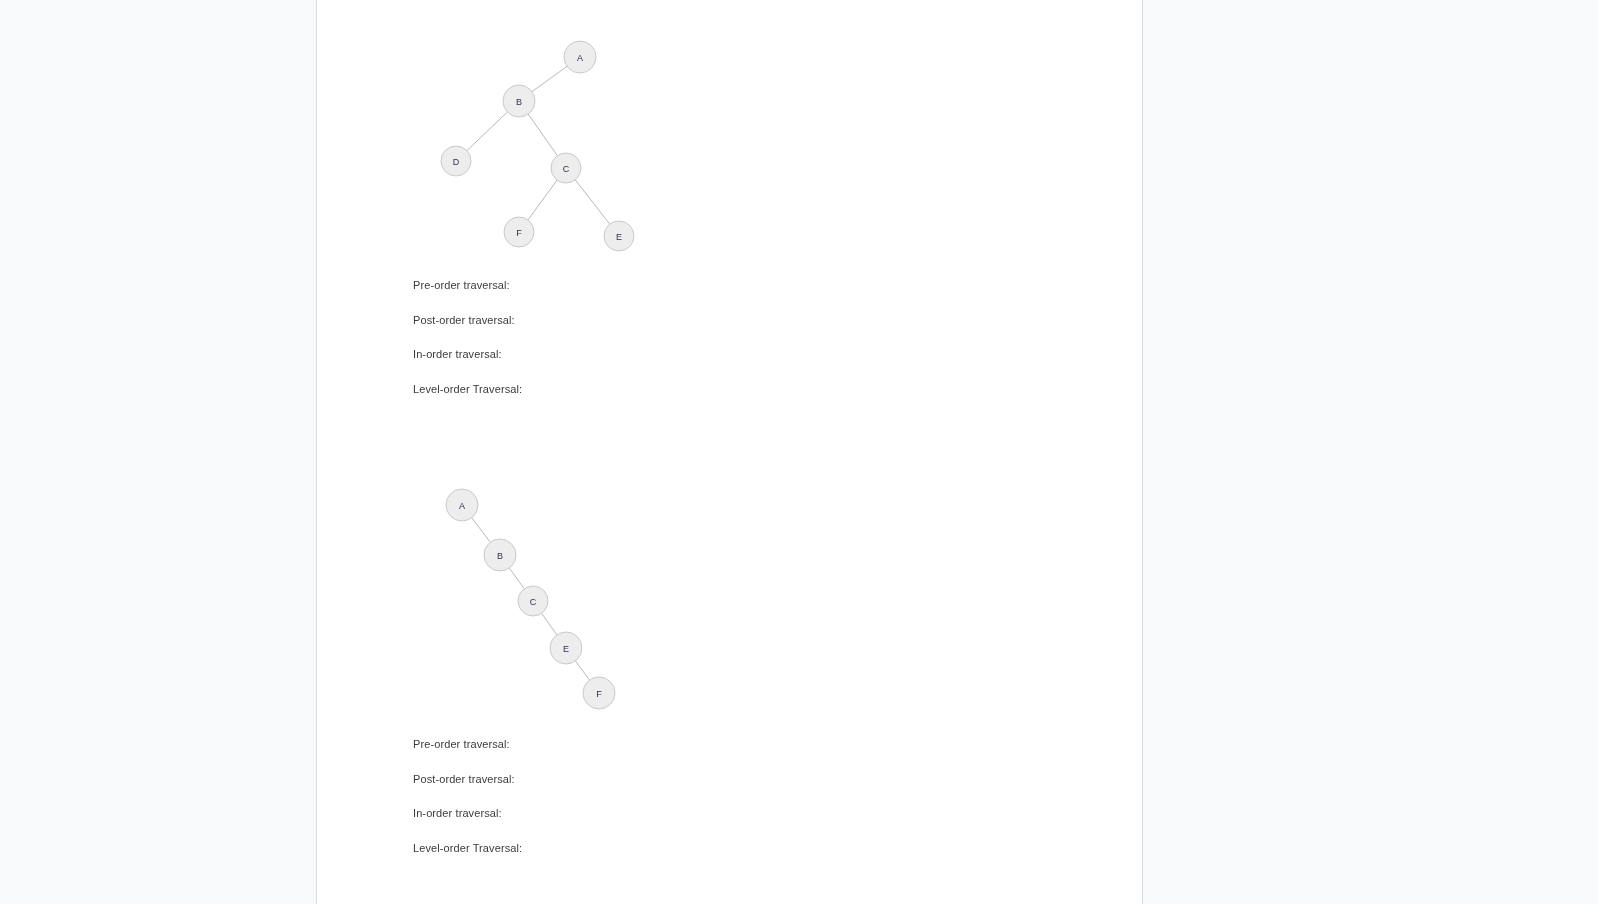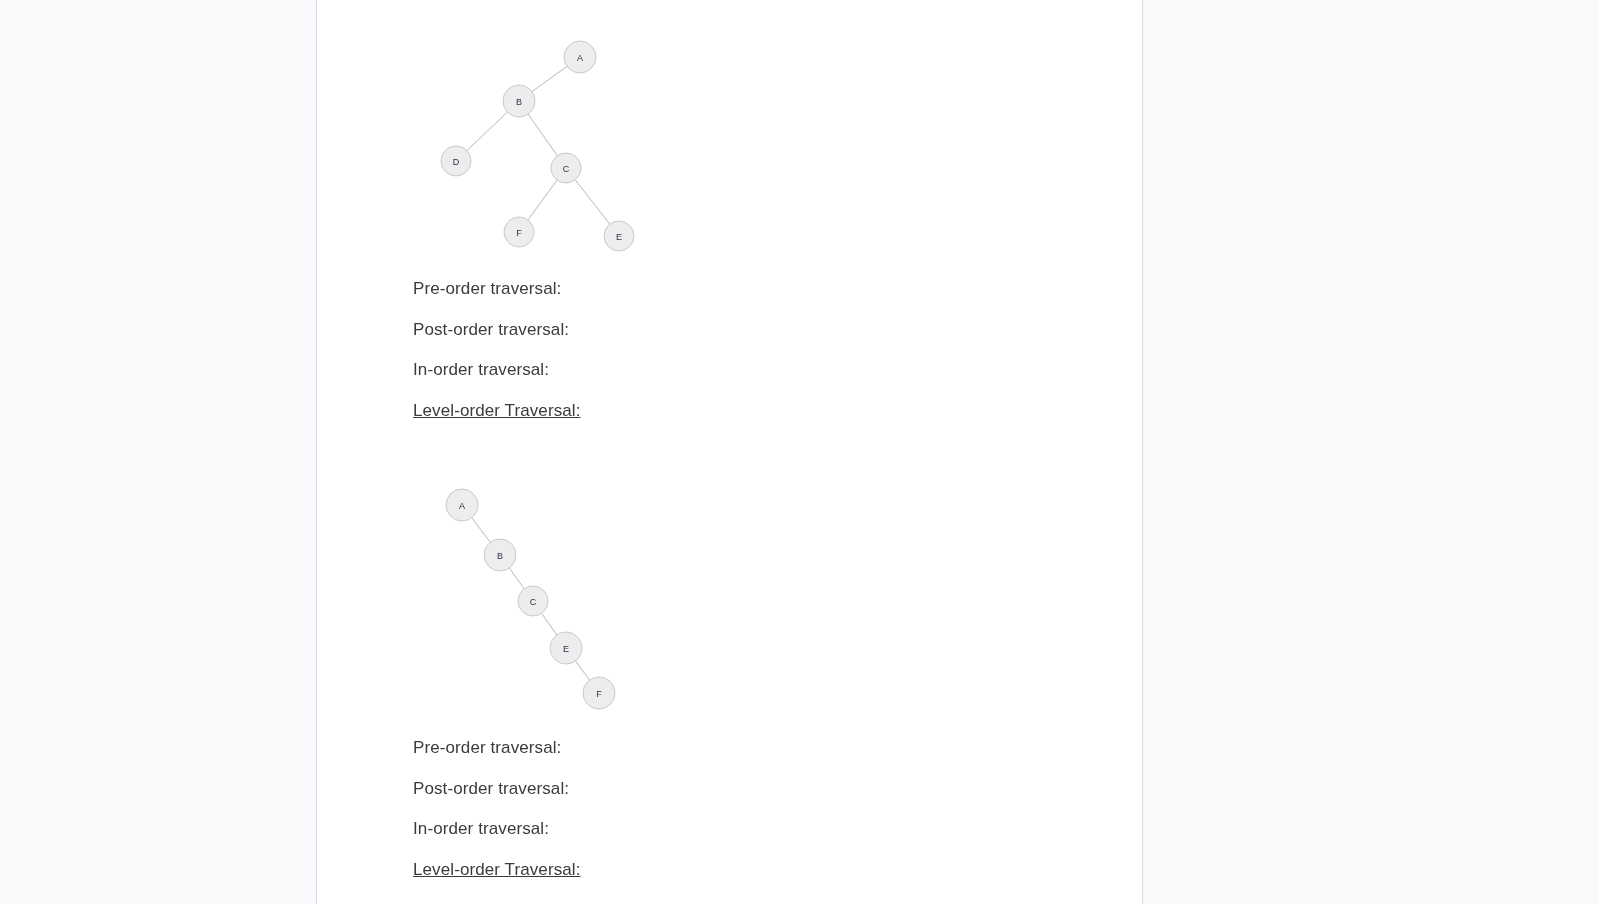--- a/index.html
+++ b/index.html
@@ -53,28 +53,28 @@
     stroke: #b9b9b9;
     stroke-width: 1;
     fill: none;
   }
   .traversal-block {
     position: absolute;
     left: 96px;
   }
   .traversal-line {
     font-family: "Liberation Sans", sans-serif;
-    font-size: 17px;
+    font-size: 11px;
     color: #3b3b3b;
     line-height: 1;
     margin: 0 0 23.5px 0;
     white-space: nowrap;
     letter-spacing: 0.1px;
   }
-  .traversal-line:last-child { margin-bottom: 0; text-decoration: underline; }
+  .traversal-line:last-child { margin-bottom: 0; }
 </style>
 </head>
 <body>
 
 <div class="canvas">
   <div class="page-sheet">
     <div class="doc-body">
 
       <div class="tree-figure" style="left:0px; top:0px; width:400px; height:270px;">
         <svg width="400" height="270" viewBox="0 0 400 270">

